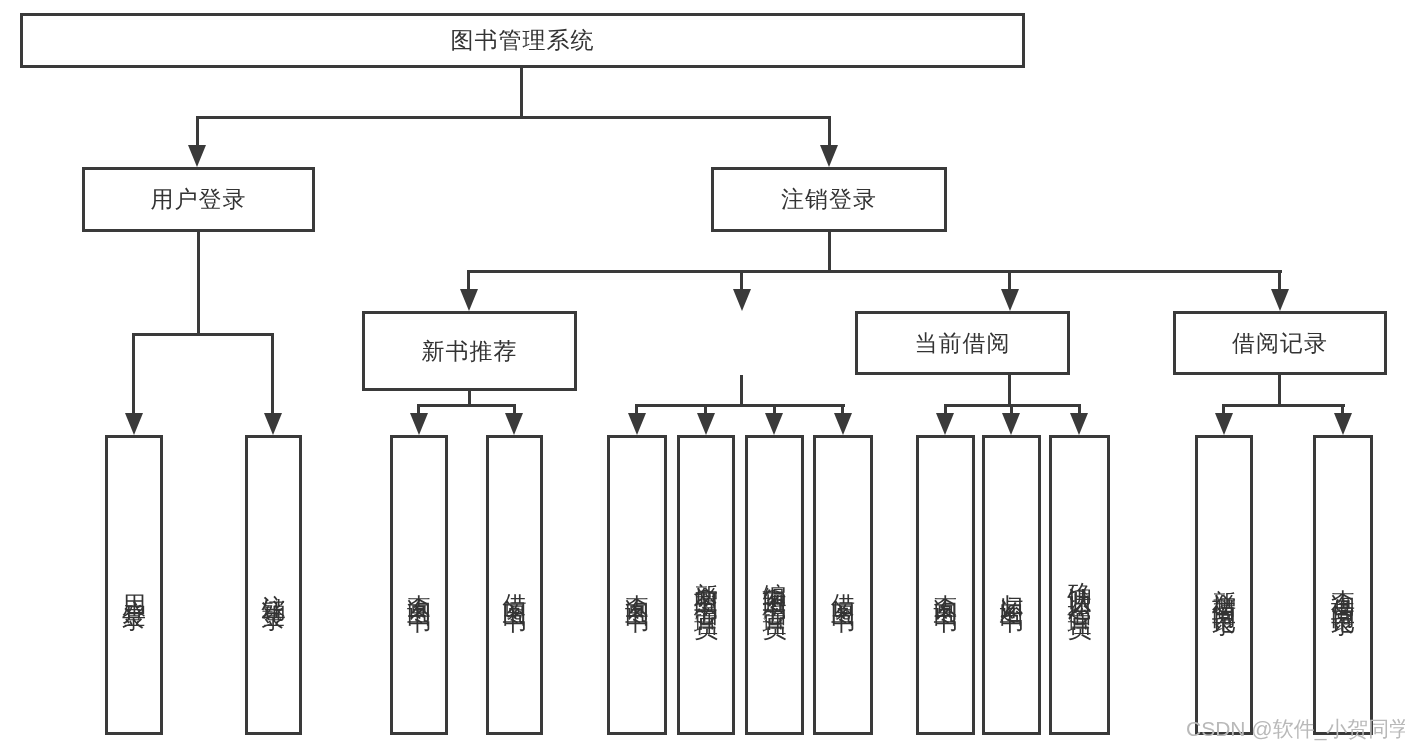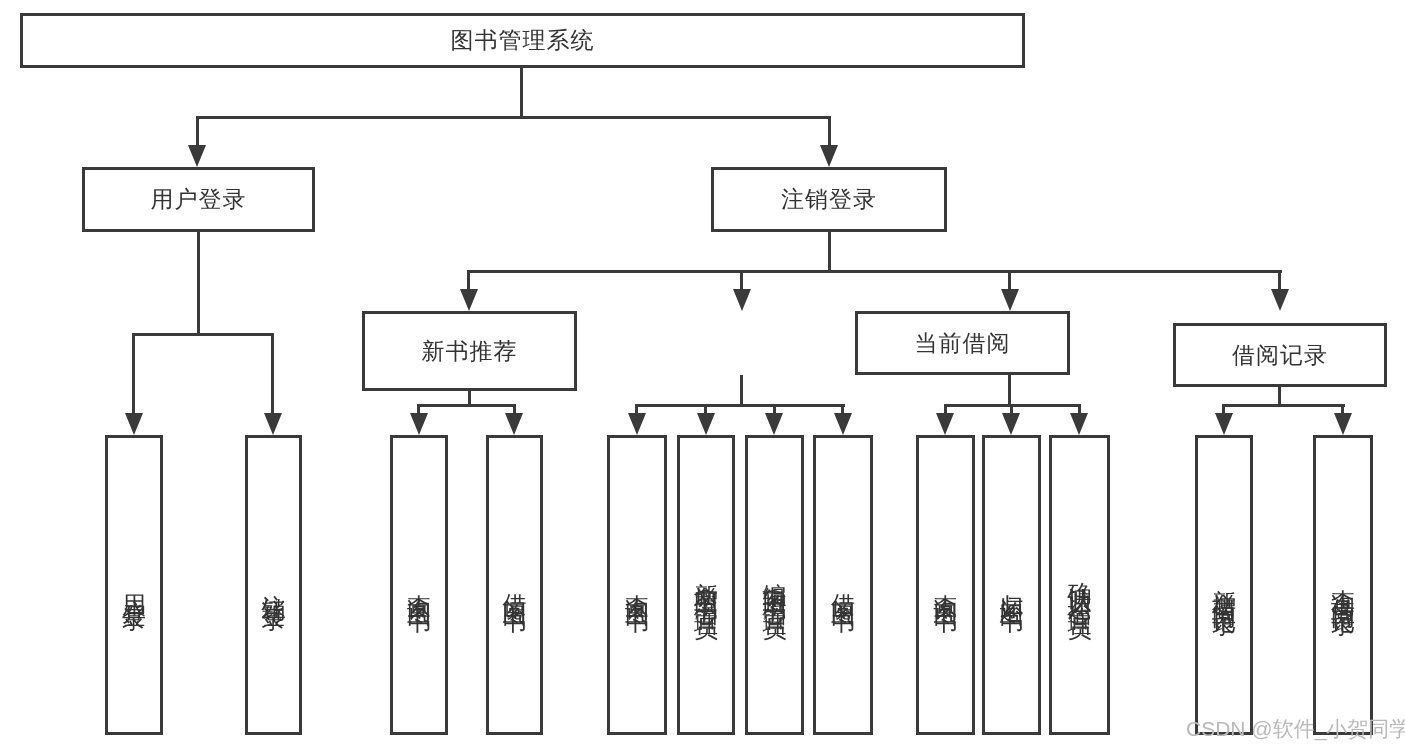--- a/index.html
+++ b/index.html
@@ -95,21 +95,21 @@
   <div class="arrow" style="left:1001px;top:289px;"></div>
   <div class="ln" style="left:1278px;top:270px;width:3px;height:22px;"></div>
   <div class="arrow" style="left:1271px;top:289px;"></div>
 
   <div class="node" style="left:362px;top:311px;width:215px;height:80px;">
     <span>新书推荐</span>
   </div>
   <div class="node" style="left:855px;top:311px;width:215px;height:64px;">
     <span>当前借阅</span>
   </div>
-  <div class="node" style="left:1173px;top:323px;width:214px;height:64px;">
+  <div class="node" style="left:1173px;top:311px;width:214px;height:64px;">
     <span>借阅记录</span>
   </div>
 
   <div class="ln" style="left:468px;top:375px;width:3px;height:31px;"></div>
   <div class="ln" style="left:417px;top:404px;width:99px;height:3px;"></div>
   <div class="ln" style="left:417px;top:404px;width:3px;height:13px;"></div>
   <div class="arrow" style="left:410px;top:413px;"></div>
   <div class="ln" style="left:513px;top:404px;width:3px;height:13px;"></div>
   <div class="arrow" style="left:505px;top:413px;"></div>
 

